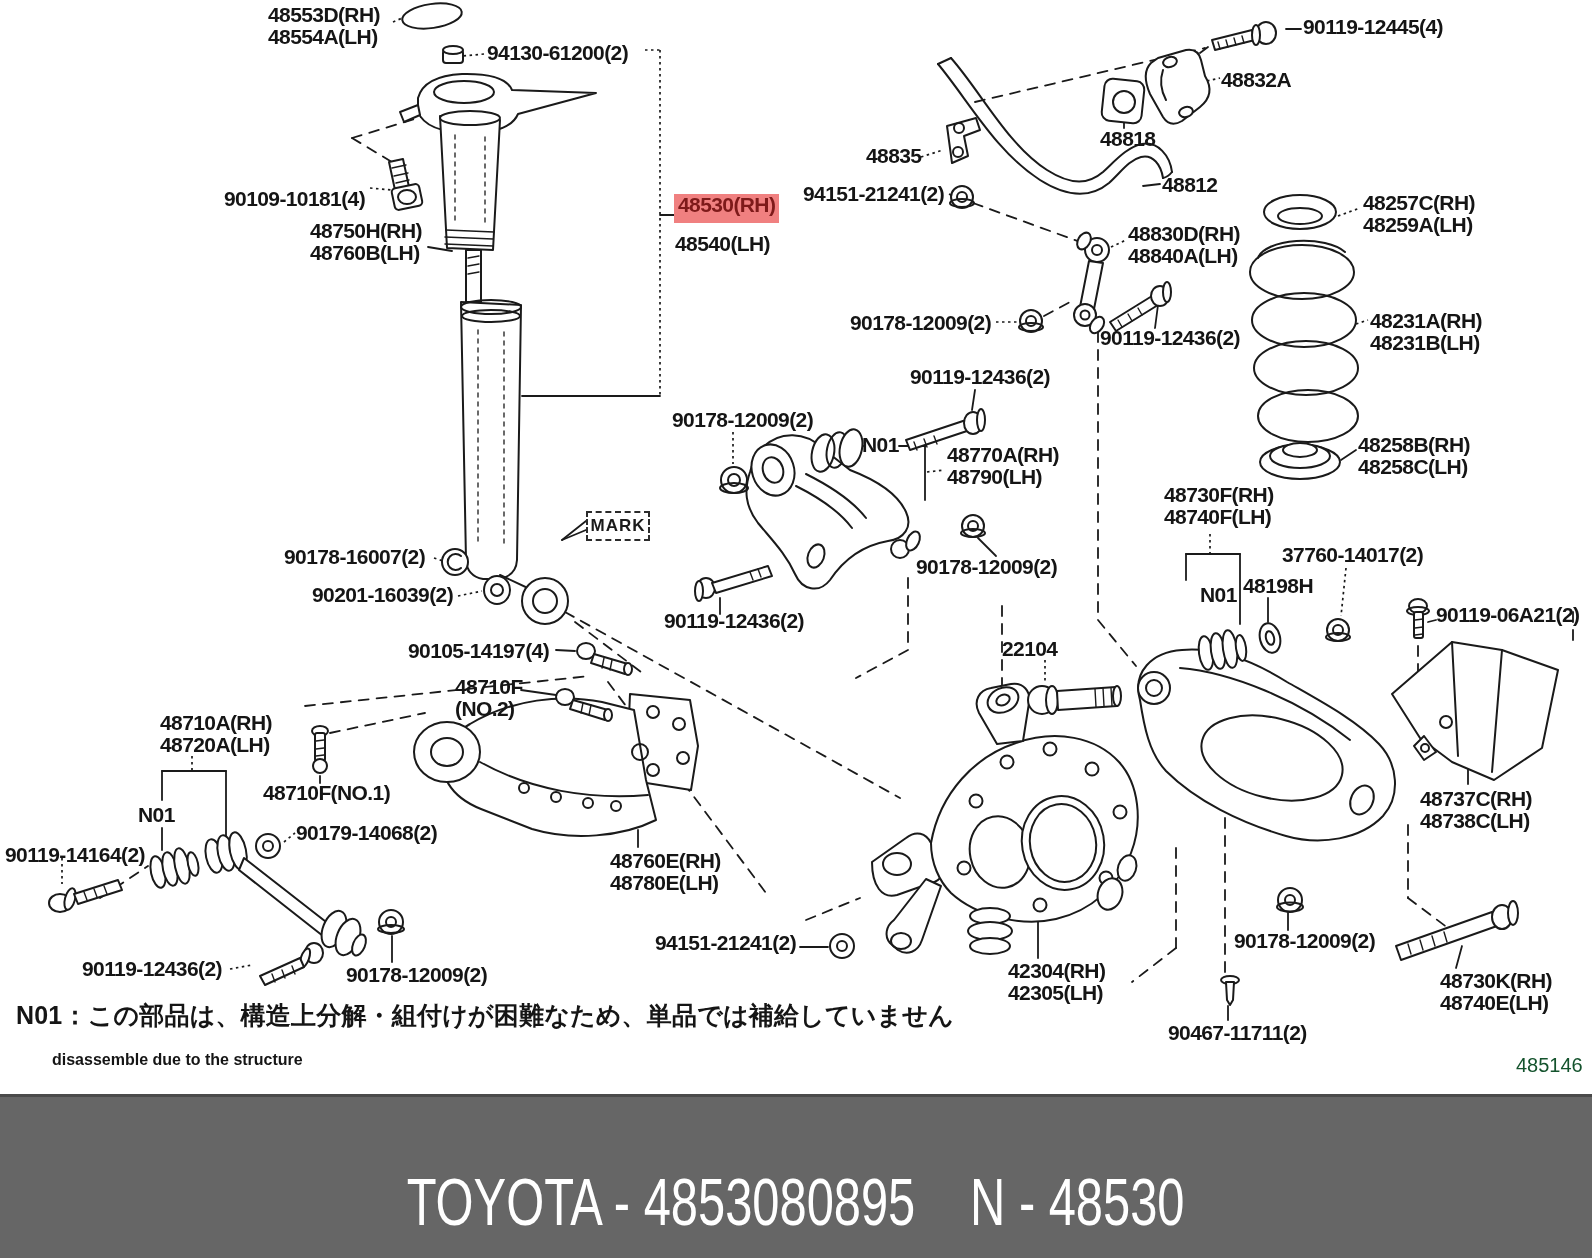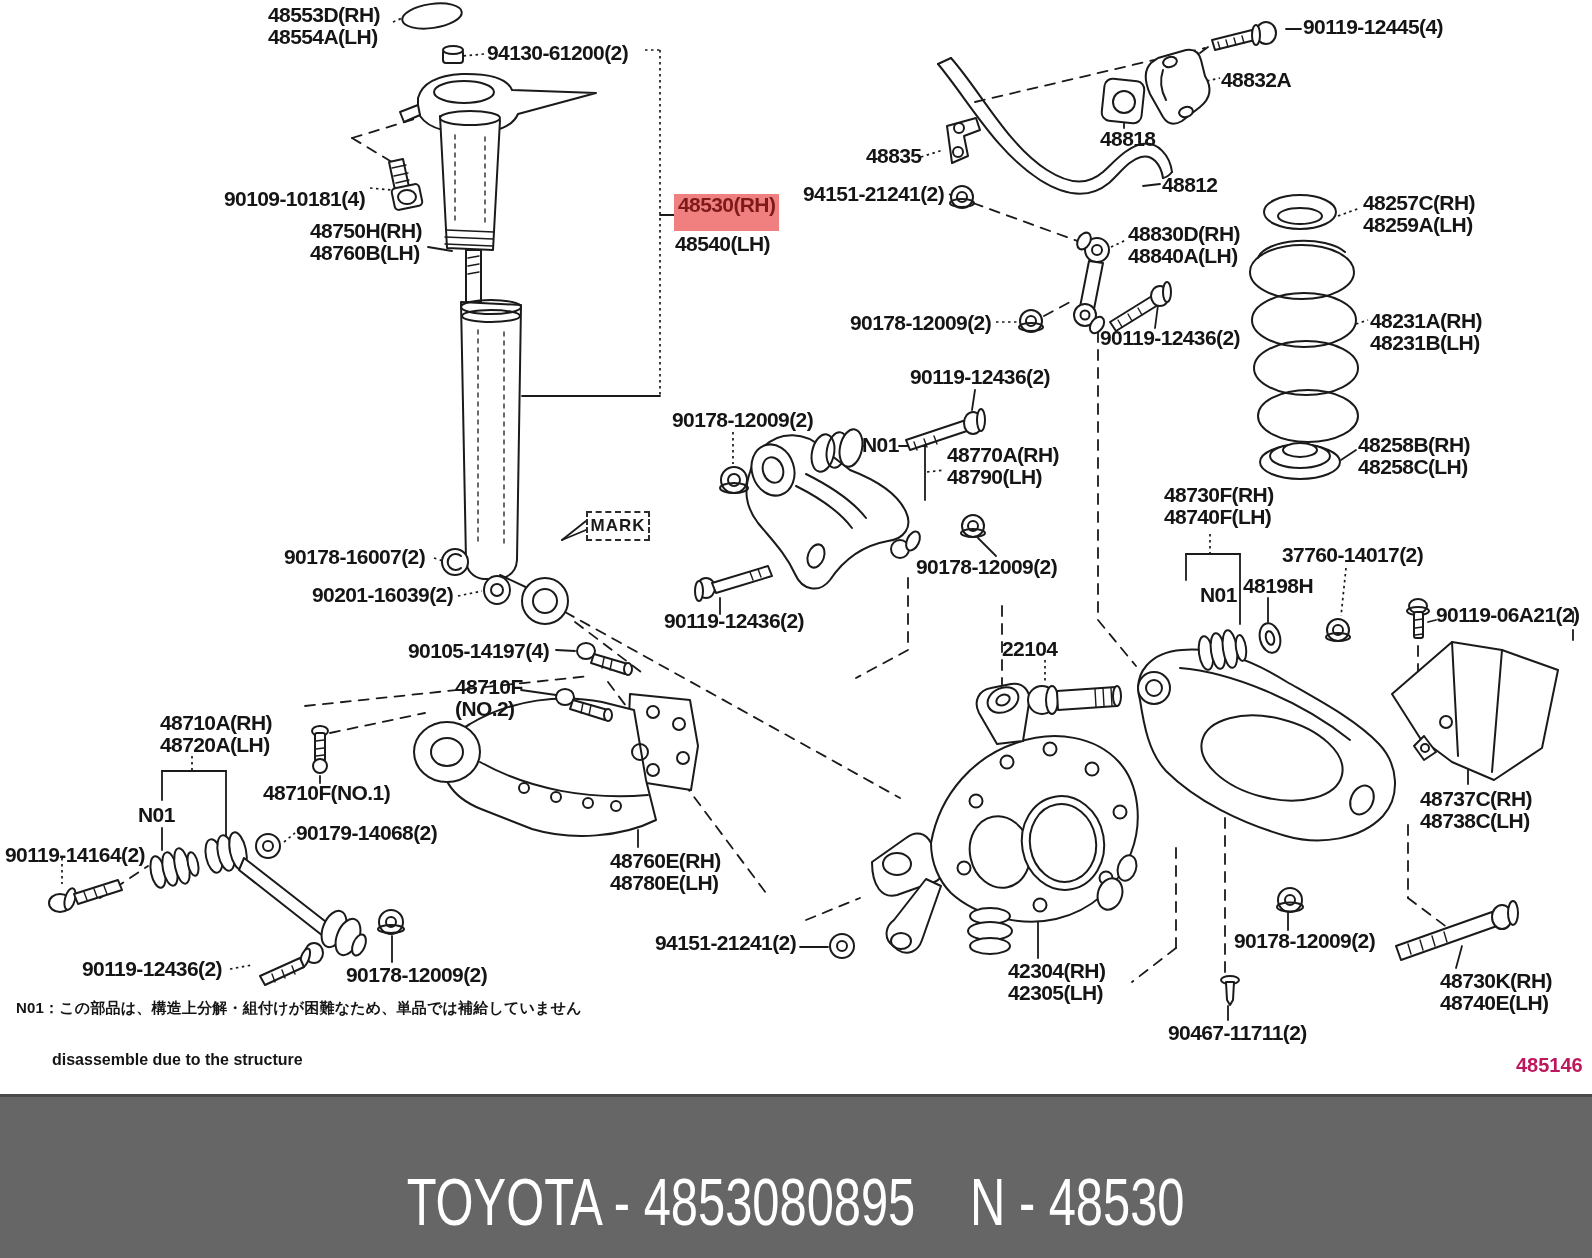--- a/index.html
+++ b/index.html
@@ -1,29 +1,29 @@
 <!DOCTYPE html>
 <html><head>
 <meta charset="utf-8">
 <style>
   html,body{margin:0;padding:0;background:#fff;}
   .page{position:relative;width:1592px;height:1258px;background:#ffffff;overflow:hidden;
         font-family:"Liberation Sans",sans-serif;}
   svg.art{position:absolute;left:0;top:0;}
   .lbl{position:absolute;font-weight:700;font-size:21px;line-height:22px;letter-spacing:-0.6px;
        color:#151515;white-space:pre-line;z-index:3;}
-  .lbl.hl{background:#F08080;color:#7E1A1A;padding:0 4px 15px 4px;z-index:2;}
+  .lbl.hl{background:#F08080;color:#7E1A1A;padding:0 4px 7px 4px;z-index:2;}
   .mark-box{position:absolute;left:586px;top:511px;width:60px;height:26px;border:2px dashed #2b2b2b;
        display:flex;align-items:center;justify-content:center;font-weight:700;font-size:17px;
        letter-spacing:1px;color:#1a1a1a;z-index:3;background:#fff;}
   .note{position:absolute;font-weight:700;color:#151515;white-space:nowrap;}
-  .note-jp{left:16px;top:999px;font-size:15px;letter-spacing:0.2px;}
+  .note-jp{left:16px;top:999px;font-size:25px;letter-spacing:0.2px;}
   .note-en1{left:16px;top:1033px;font-size:16px;}
   .note-en2{left:52px;top:1051px;font-size:16px;}
-  .docnum{position:absolute;left:1516px;top:1054px;font-size:20px;font-weight:700;color:#be185d;}
+  .docnum{position:absolute;left:1516px;top:1054px;font-size:20px;font-weight:400;color:#14532d;}
   .banner{position:absolute;left:0;top:1094px;width:1592px;height:212px;background:#666666;
        border-top:3px solid #4a4a4a;display:flex;align-items:center;justify-content:center;box-sizing:border-box;}
   .banner-inner{display:flex;align-items:center;gap:74px;color:#ffffff;
        font-size:66px;font-weight:400;white-space:nowrap;transform:scaleX(0.74);}
 </style>
 </head>
 <body>
 
 <div class="page">
 

